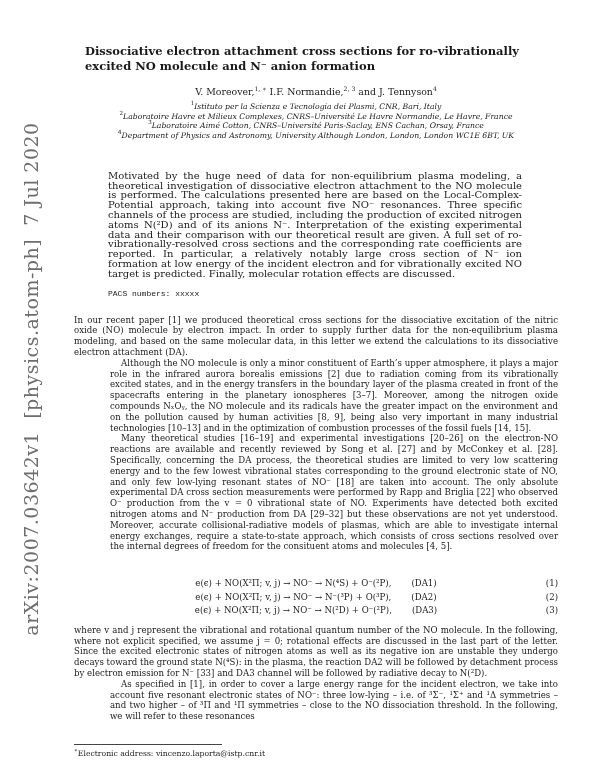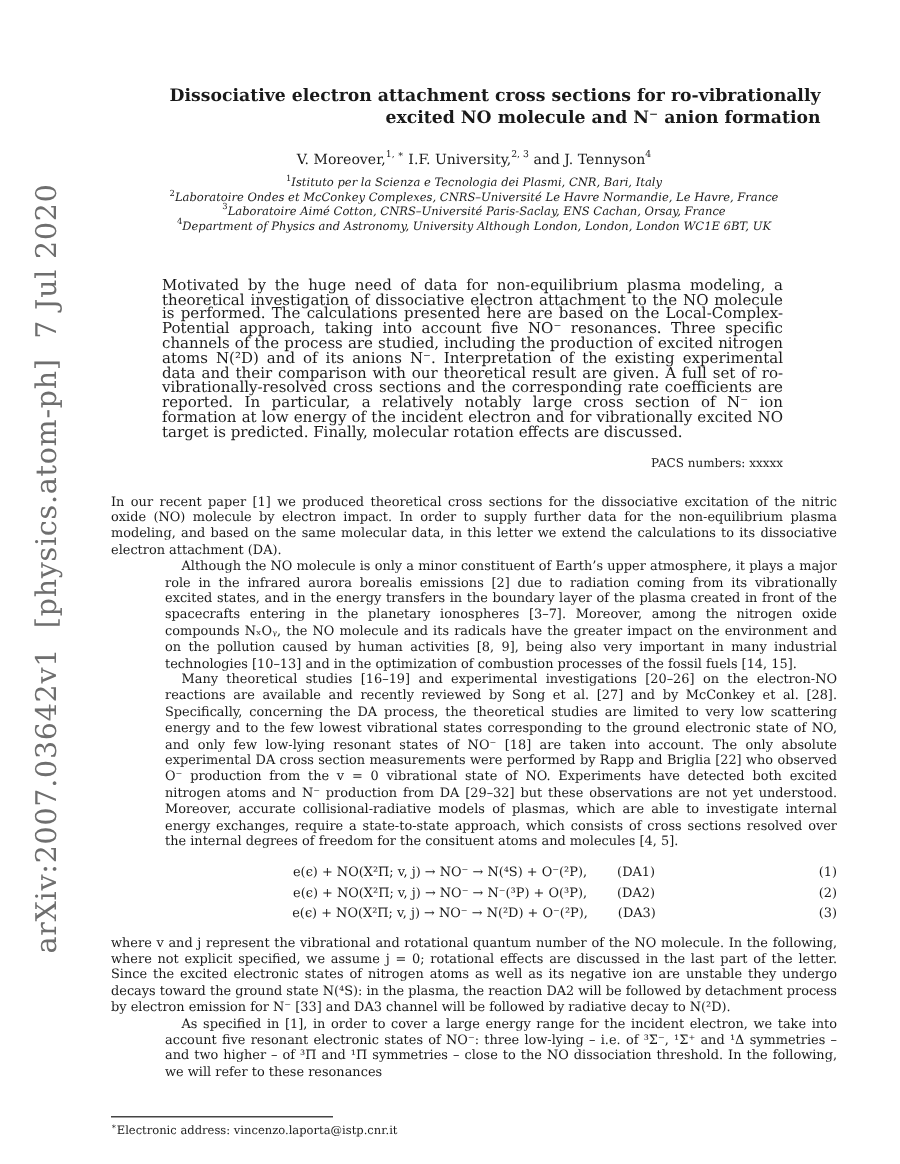--- a/index.html
+++ b/index.html
@@ -25,23 +25,23 @@
   }
   .content{
     position:absolute;
     left:74px;top:40px;
     width:484px;
   }
   .title{
     font-weight:bold;
     font-size:11.5px;
     line-height:14.5px;
-    text-align:right;
+    text-align:left;
     max-width:462px;
-    margin:16px auto;
+    margin:4px auto;
   }
   .authors{
     margin-top:13px;
     font-size:9.4px;
     text-align:center;
   }
   .authors sup{font-size:6.2px;line-height:0;}
   .affiliations{
     margin-top:5px;
     font-style:italic;
@@ -52,32 +52,33 @@
   .affiliations sup{font-size:5.6px;line-height:0;font-style:normal;}
   .abstract{
     margin:30px 36px 0 34px;
     font-size:10px;
     line-height:9.8px;
     text-align:justify;
   }
   .pacs{
     margin:10px 36px 0 34px;
     font-size:8px;
-    text-align:right;
+    text-align:left;
+    font-family:Liberation Mono, monospace;
   }
   .body-text{
     margin-top:17px;
     font-size:8.6px;
     line-height:10.8px;
     text-align:justify;
   }
   .body-text p{margin:0;}
   .body-text p.indent{text-indent:11px;margin-left:36px;}
   .equations{
-    margin:9px 0 7px 0;
+    margin:25px 0 7px 0;
   }
   .eq-row{
     position:relative;
     text-align:center;
     font-size:8.6px;
     line-height:13.6px;
   }
   .eq-tag{margin-left:20px;}
   .eq-num{
     position:absolute;
@@ -103,25 +104,25 @@
 <body>
 
 <div class="page">
 
   <div class="arxiv-stamp">arXiv:2007.03642v1  [physics.atom-ph]  7 Jul 2020</div>
 
   <div class="content">
 
     <div class="title">Dissociative electron attachment cross sections for ro-vibrationally excited NO molecule and N⁻ anion formation</div>
 
-    <div class="authors"><span>V. Moreover,</span><sup>1, ∗</sup><span> I.F. University,</span><sup>2, 3</sup><span> and J. Tennyson</span><sup>4</sup></div>
+    <div class="authors"><span>V. Moreover,</span><sup>1, ∗</sup><span> I.F. Normandie,</span><sup>2, 3</sup><span> and J. Tennyson</span><sup>4</sup></div>
 
     <div class="affiliations">
       <div><sup>1</sup><span>Istituto per la Scienza e Tecnologia dei Plasmi, CNR, Bari, Italy</span></div>
-      <div><sup>2</sup><span>Laboratoire Ondes et McConkey Complexes, CNRS–Université Le Havre Normandie, Le Havre, France</span></div>
+      <div><sup>2</sup><span>Laboratoire Havre et Milieux Complexes, CNRS–Université Le Havre Normandie, Le Havre, France</span></div>
       <div><sup>3</sup><span>Laboratoire Aimé Cotton, CNRS–Université Paris-Saclay, ENS Cachan, Orsay, France</span></div>
       <div><sup>4</sup><span>Department of Physics and Astronomy, University Although London, London, London WC1E 6BT, UK</span></div>
     </div>
 
     <div class="abstract">Motivated by the huge need of data for non-equilibrium plasma modeling, a theoretical investigation of dissociative electron attachment to the NO molecule is performed. The calculations presented here are based on the Local-Complex-Potential approach, taking into account five NO⁻ resonances. Three specific channels of the process are studied, including the production of excited nitrogen atoms N(²D) and of its anions N⁻. Interpretation of the existing experimental data and their comparison with our theoretical result are given. A full set of ro-vibrationally-resolved cross sections and the corresponding rate coefficients are reported. In particular, a relatively notably large cross section of N⁻ ion formation at low energy of the incident electron and for vibrationally excited NO target is predicted. Finally, molecular rotation effects are discussed.</div>
 
     <div class="pacs">PACS numbers: xxxxx</div>
 
     <div class="body-text">
       <p>In our recent paper [1] we produced theoretical cross sections for the dissociative excitation of the nitric oxide (NO) molecule by electron impact. In order to supply further data for the non-equilibrium plasma modeling, and based on the same molecular data, in this letter we extend the calculations to its dissociative electron attachment (DA).</p>

